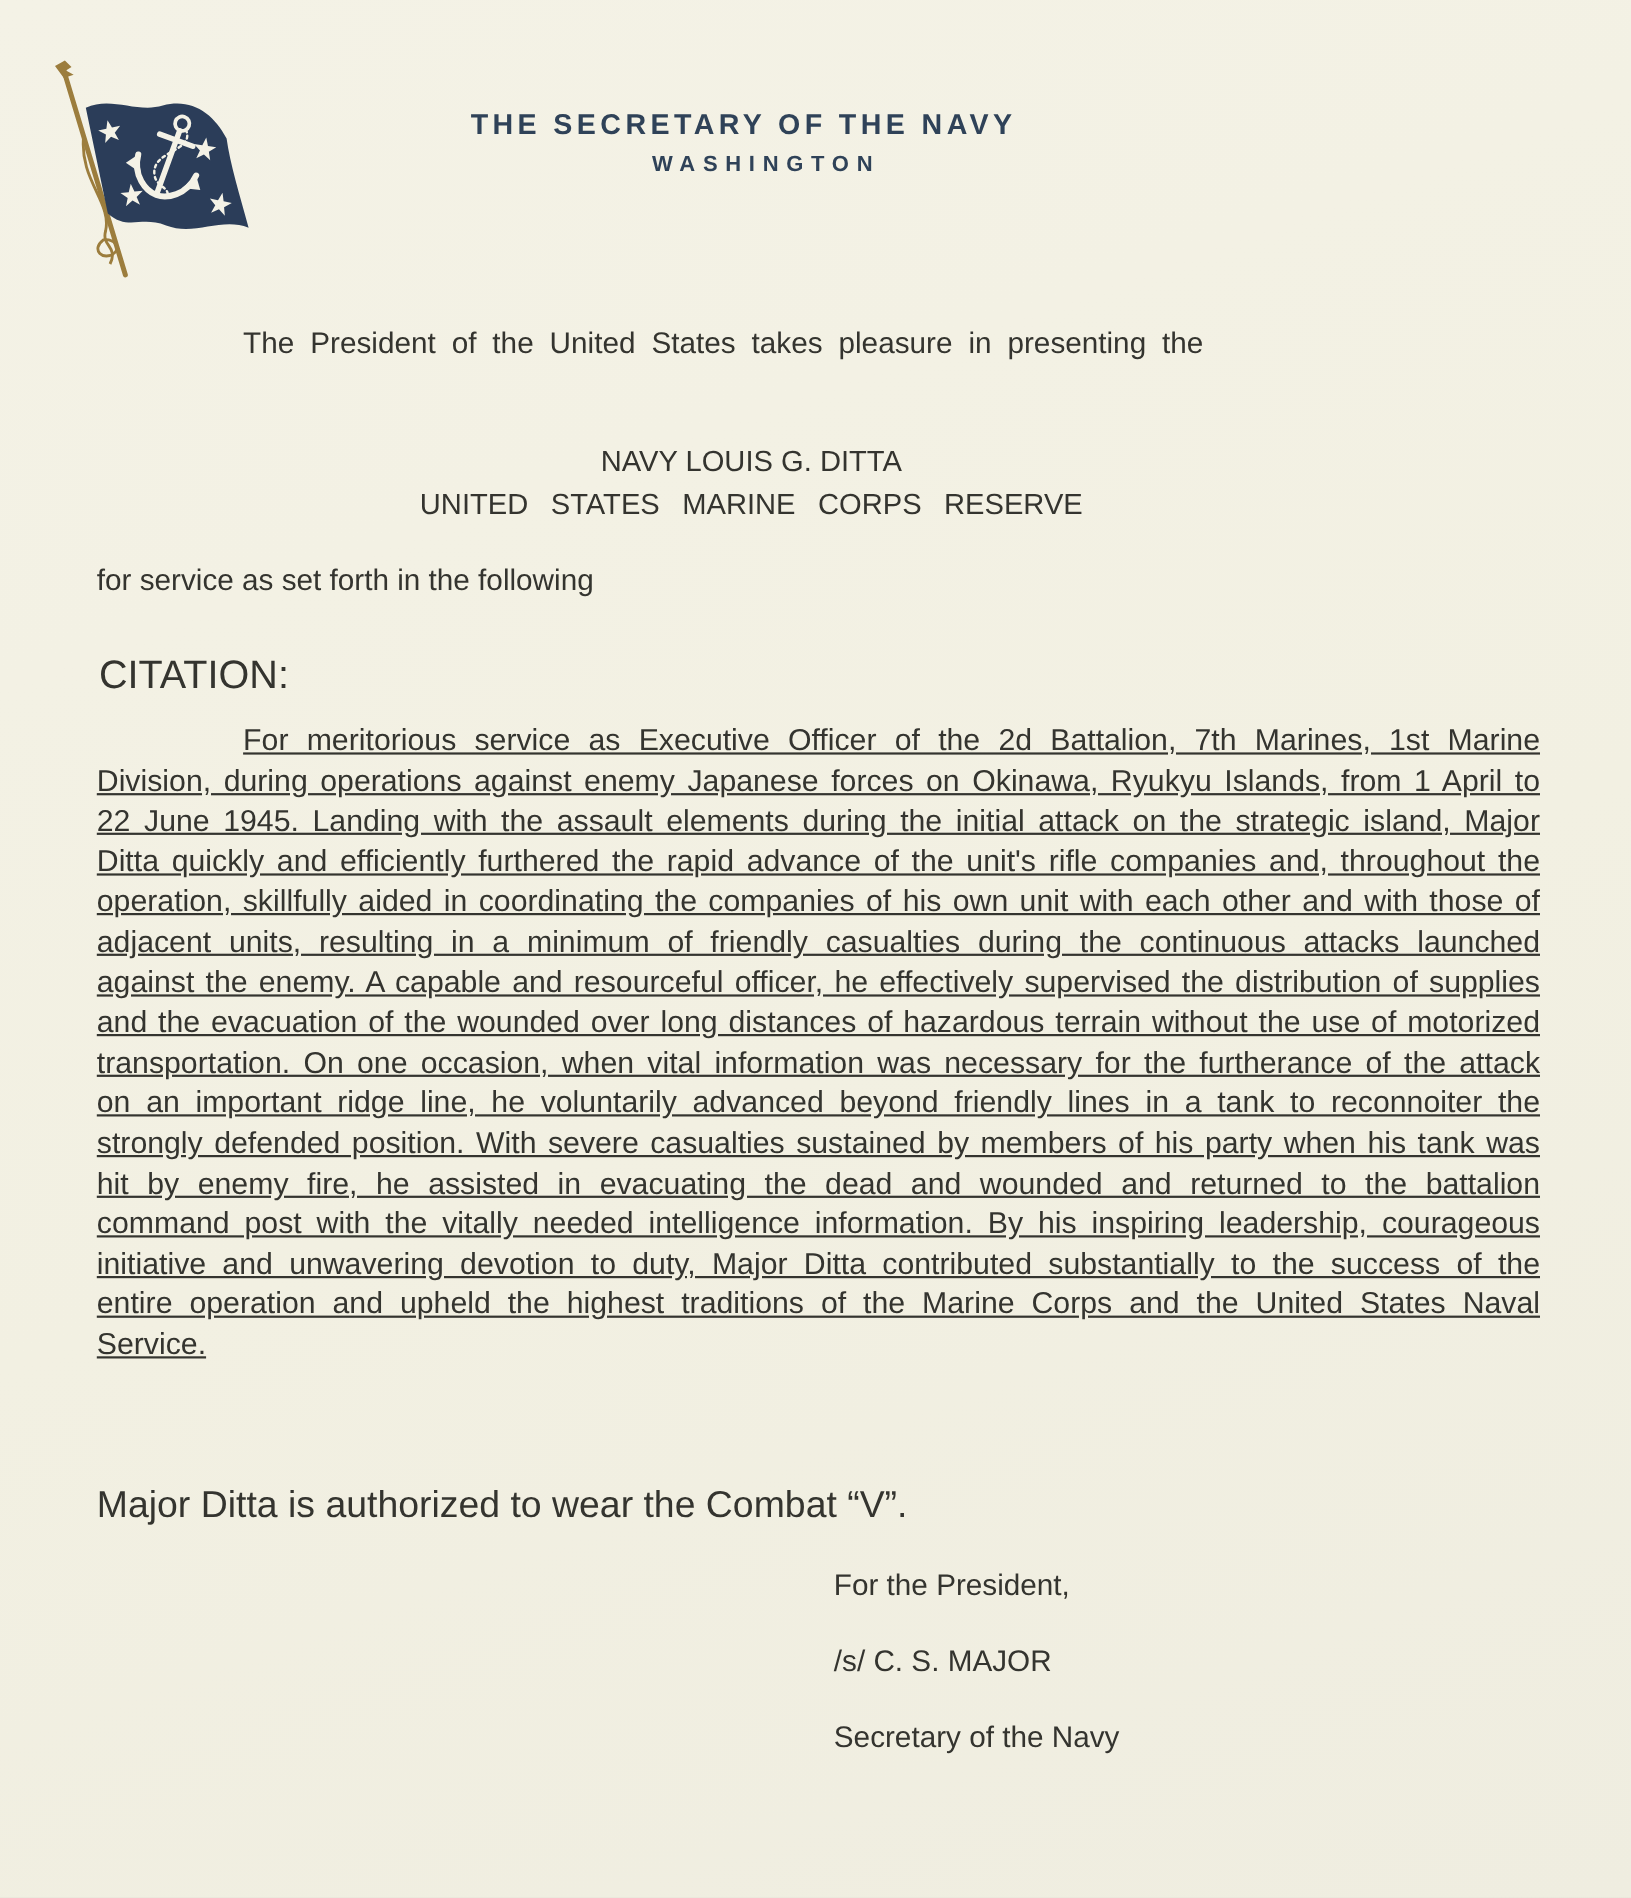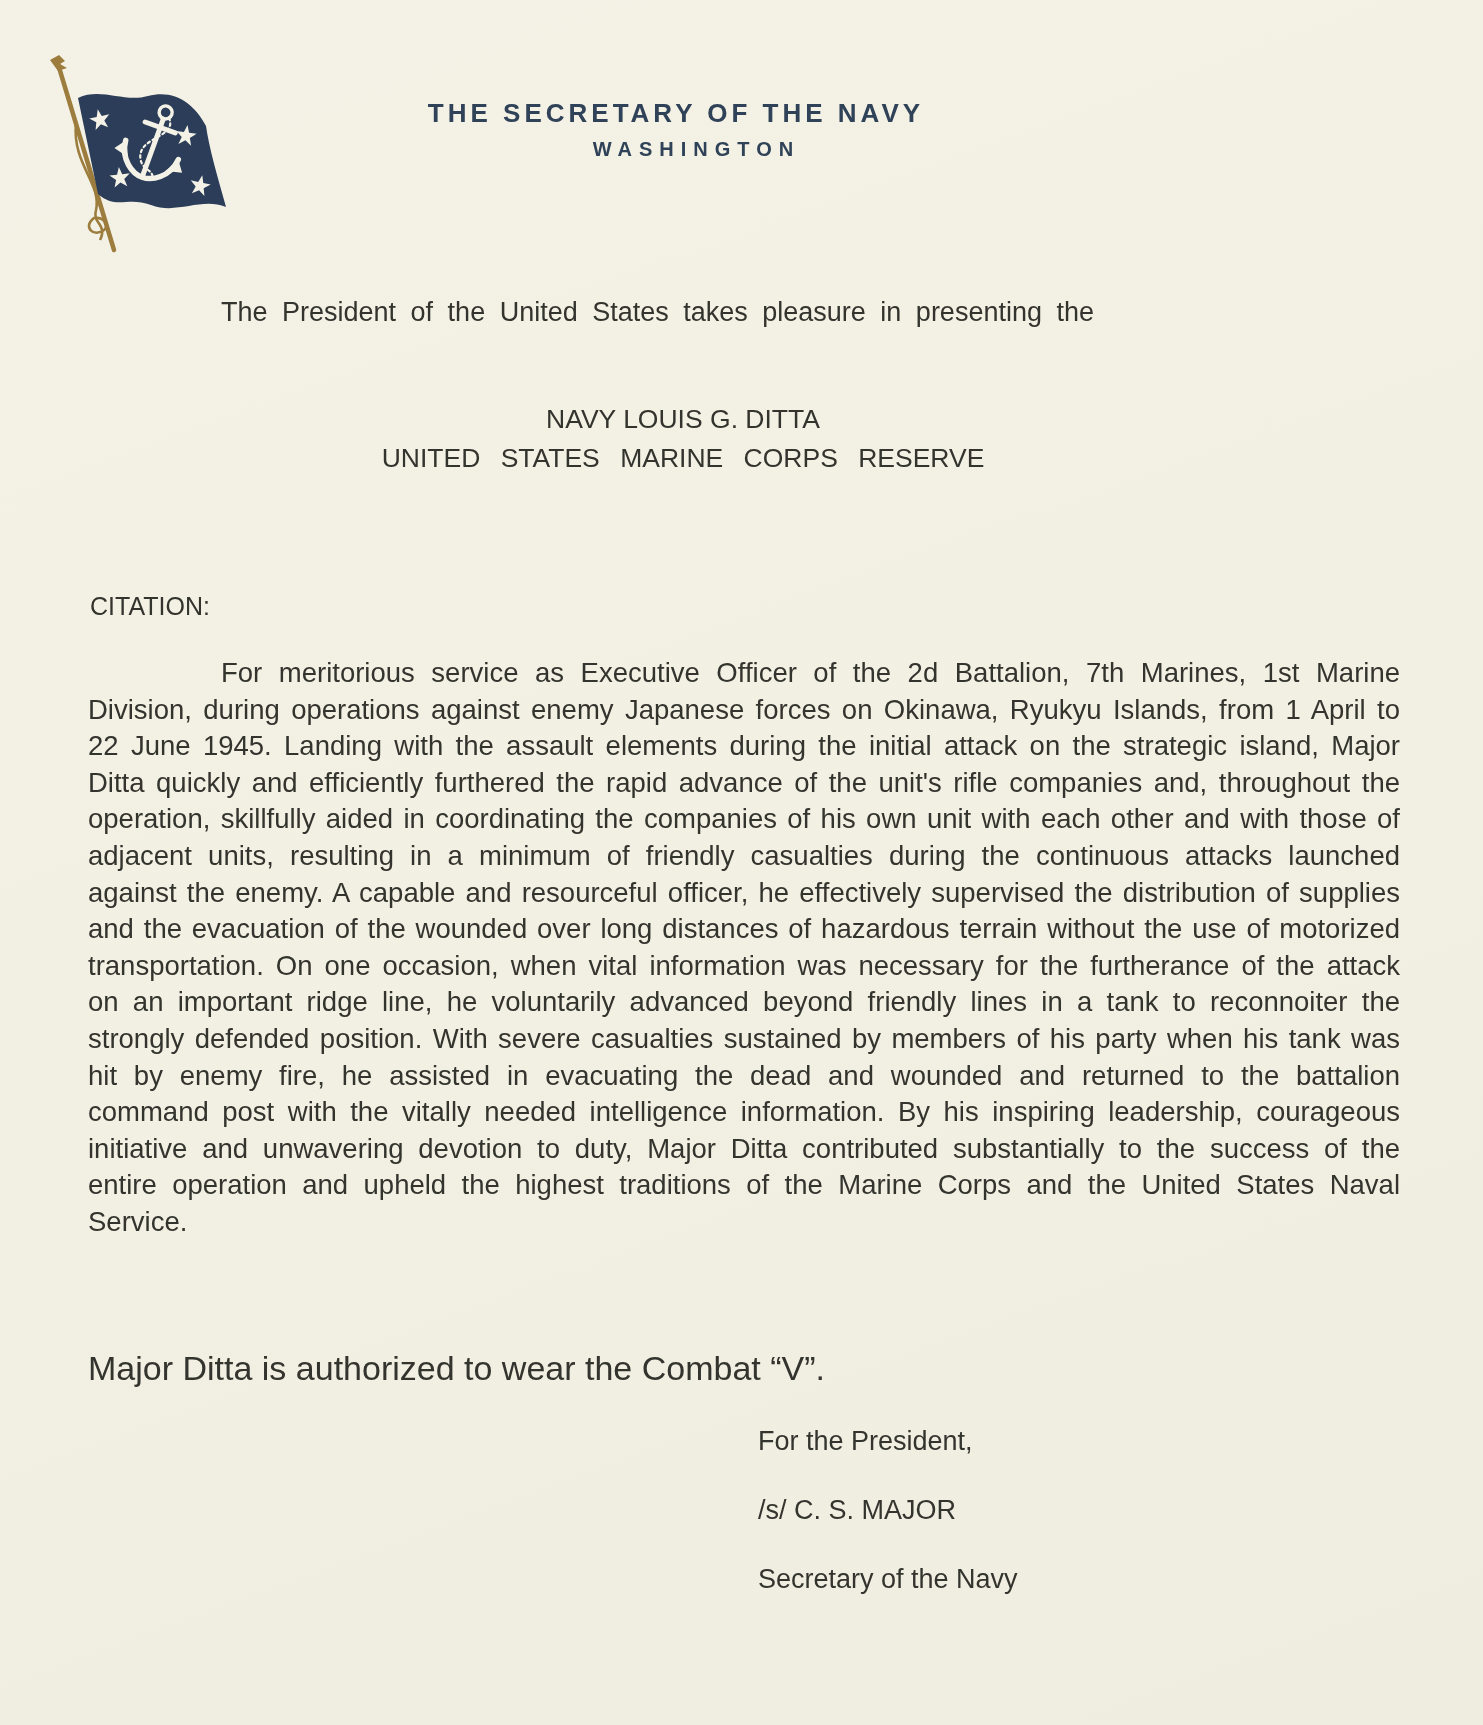--- a/index.html
+++ b/index.html
@@ -75,33 +75,34 @@
   .service-line {
     position: absolute;
     left: 88px;
     top: 512px;
     font-size: 27px;
   }
   .citation-label {
     position: absolute;
     left: 90px;
     top: 592px;
-    font-size: 25px;
+    font-size: 36px;
   }
   .citation-body {
     position: absolute;
     left: 88px;
     top: 655px;
     width: 1312px;
     margin: 0;
     font-size: 27.5px;
     line-height: 36.6px;
     text-align: justify;
     text-indent: 133px;
     word-spacing: 2px;
+    text-decoration: underline;
   }
   .combat-v {
     position: absolute;
     left: 88px;
     top: 1349px;
     font-size: 34px;
   }
   .signature {
     position: absolute;
     left: 758px;
@@ -162,20 +163,21 @@
 
   <div class="opening">
     <div class="op-line1">The President of the United States takes pleasure in presenting the</div>
   </div>
 
   <div class="recipient">
     <div class="name">NAVY LOUIS G. DITTA</div>
     <div class="service">UNITED STATES MARINE CORPS RESERVE</div>
   </div>
 
+  <div class="service-line">for service as set forth in the following</div>
 
   <div class="citation-label">CITATION:</div>
 
   <p class="citation-body">For meritorious service as Executive Officer of the 2d Battalion, 7th Marines, 1st Marine Division, during operations against enemy Japanese forces on Okinawa, Ryukyu Islands, from 1 April to 22 June 1945. Landing with the assault elements during the initial attack on the strategic island, Major Ditta quickly and efficiently furthered the rapid advance of the unit's rifle companies and, throughout the operation, skillfully aided in coordinating the companies of his own unit with each other and with those of adjacent units, resulting in a minimum of friendly casualties during the continuous attacks launched against the enemy. A capable and resourceful officer, he effectively supervised the distribution of supplies and the evacuation of the wounded over long distances of hazardous terrain without the use of motorized transportation. On one occasion, when vital information was necessary for the furtherance of the attack on an important ridge line, he voluntarily advanced beyond friendly lines in a tank to reconnoiter the strongly defended position. With severe casualties sustained by members of his party when his tank was hit by enemy fire, he assisted in evacuating the dead and wounded and returned to the battalion command post with the vitally needed intelligence information. By his inspiring leadership, courageous initiative and unwavering devotion to duty, Major Ditta contributed substantially to the success of the entire operation and upheld the highest traditions of the Marine Corps and the United States Naval Service.</p>
 
   <div class="combat-v">Major Ditta is authorized to wear the Combat “V”.</div>
 
   <div class="signature">
     <div>For the President,</div>
     <div>/s/ C. S. MAJOR</div>

